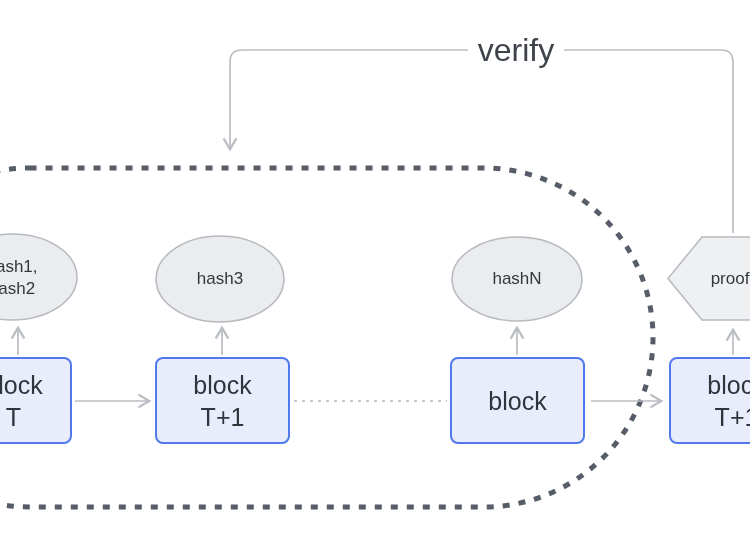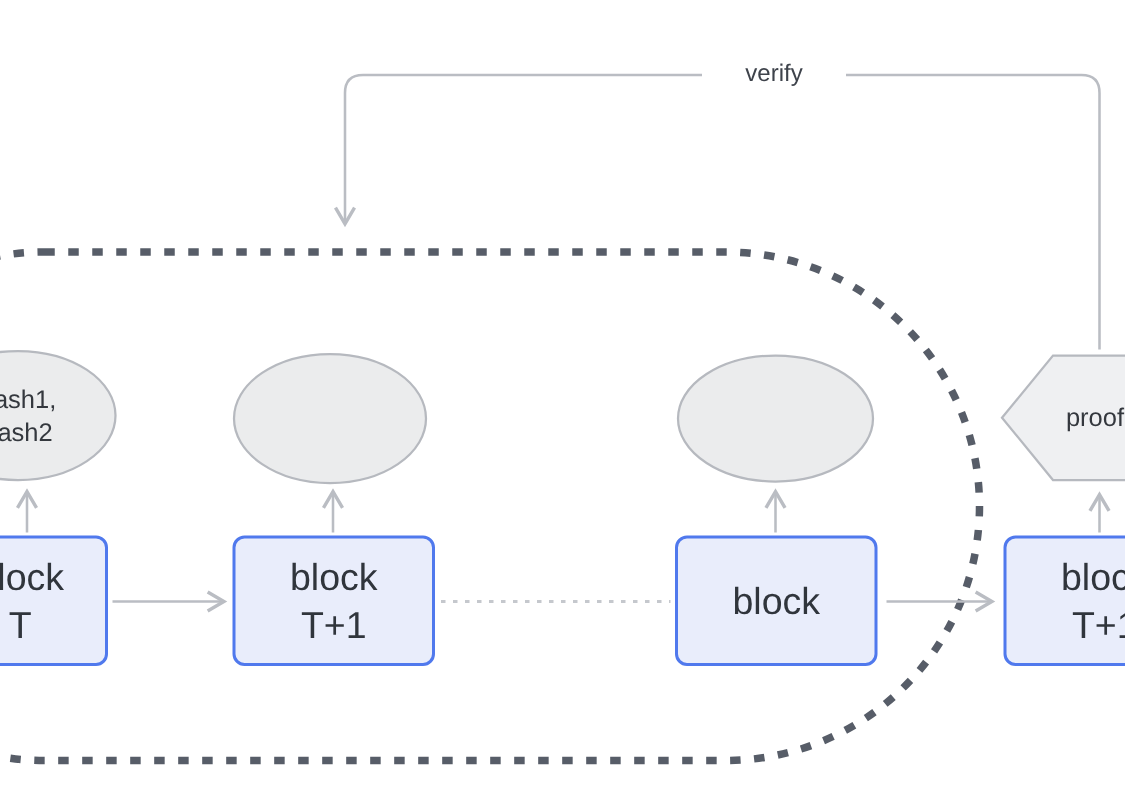--- a/index.html
+++ b/index.html
@@ -25,21 +25,21 @@
     position:absolute;
     display:flex;flex-direction:column;align-items:center;justify-content:center;
     color:#34383e;font-size:17px;line-height:1.32;
     text-align:center;white-space:nowrap;
   }
   .verify-label{
     position:absolute;
     left:468px;top:31px;width:96px;height:38px;
     background:#ffffff;
     display:flex;align-items:center;justify-content:center;
-    color:#3e434b;font-size:16px;
+    color:#3e434b;font-size:32px;
   }
 </style>
 </head>
 <body>
 
 <div id="canvas">
 
   <svg id="lines-layer" viewBox="0 0 750 536" xmlns="http://www.w3.org/2000/svg">
     <defs>
       <marker id="arrow" viewBox="0 0 12 12" refX="9" refY="6" markerWidth="9" markerHeight="9" orient="auto-start-reverse">
@@ -80,17 +80,19 @@
   </div>
   <div class="block" style="left:669px;width:135px;">
     <span>block</span>
     <span>T+1</span>
   </div>
 
   <div class="shape-label" style="left:-58px;top:250px;width:140px;height:56px;">
     <span>hash1,</span>
     <span>hash2</span>
   </div>
+  <div class="shape-label" style="left:150px;top:266px;width:140px;height:26px;">hash3</div>
+  <div class="shape-label" style="left:447px;top:266px;width:140px;height:26px;">hashN</div>
   <div class="shape-label" style="left:670px;top:266px;width:120px;height:26px;">proof</div>
 
   <div class="verify-label">verify</div>
 
 </div>
 
 </body></html>

